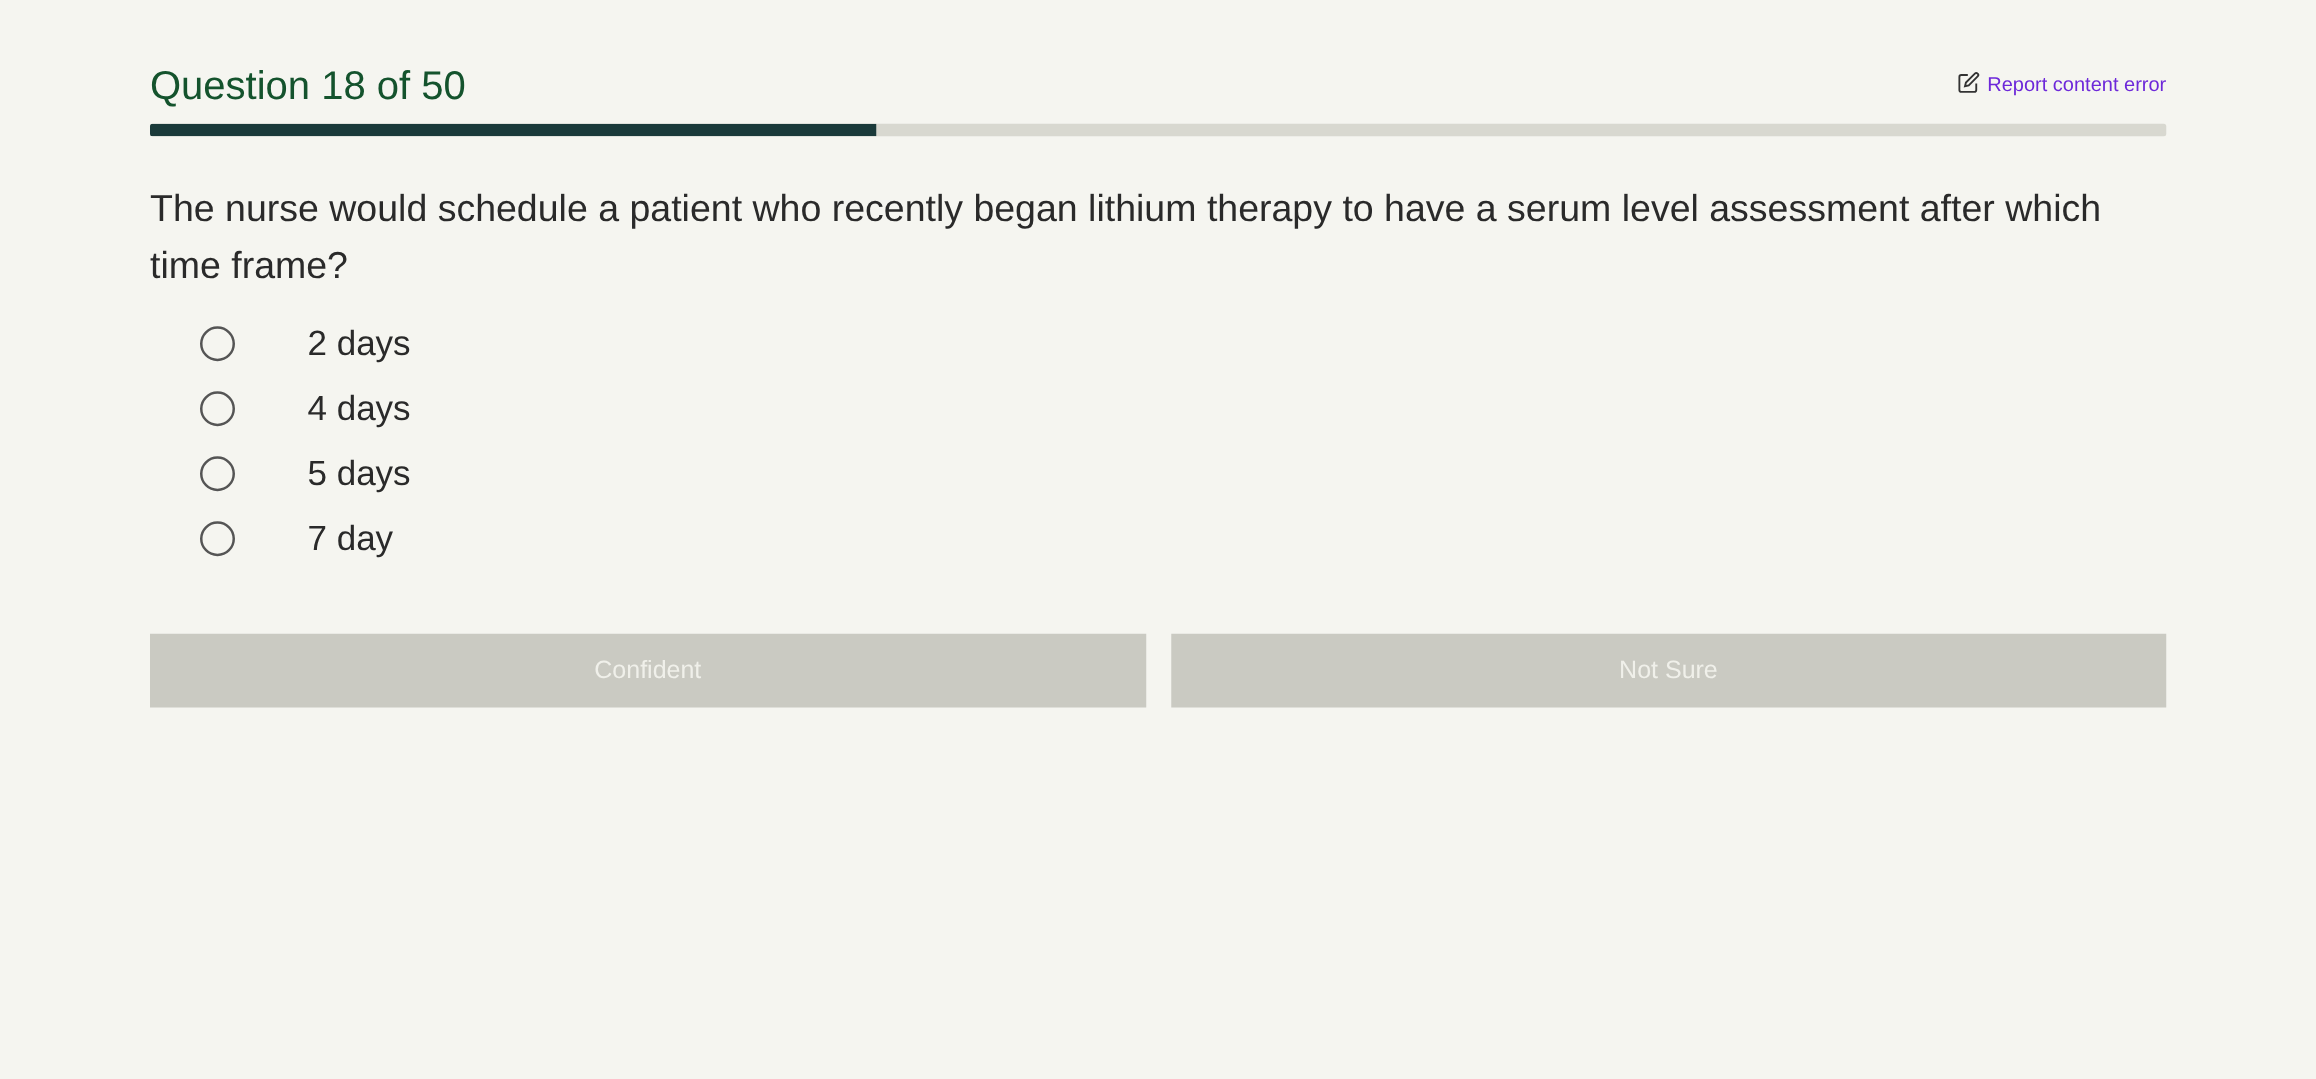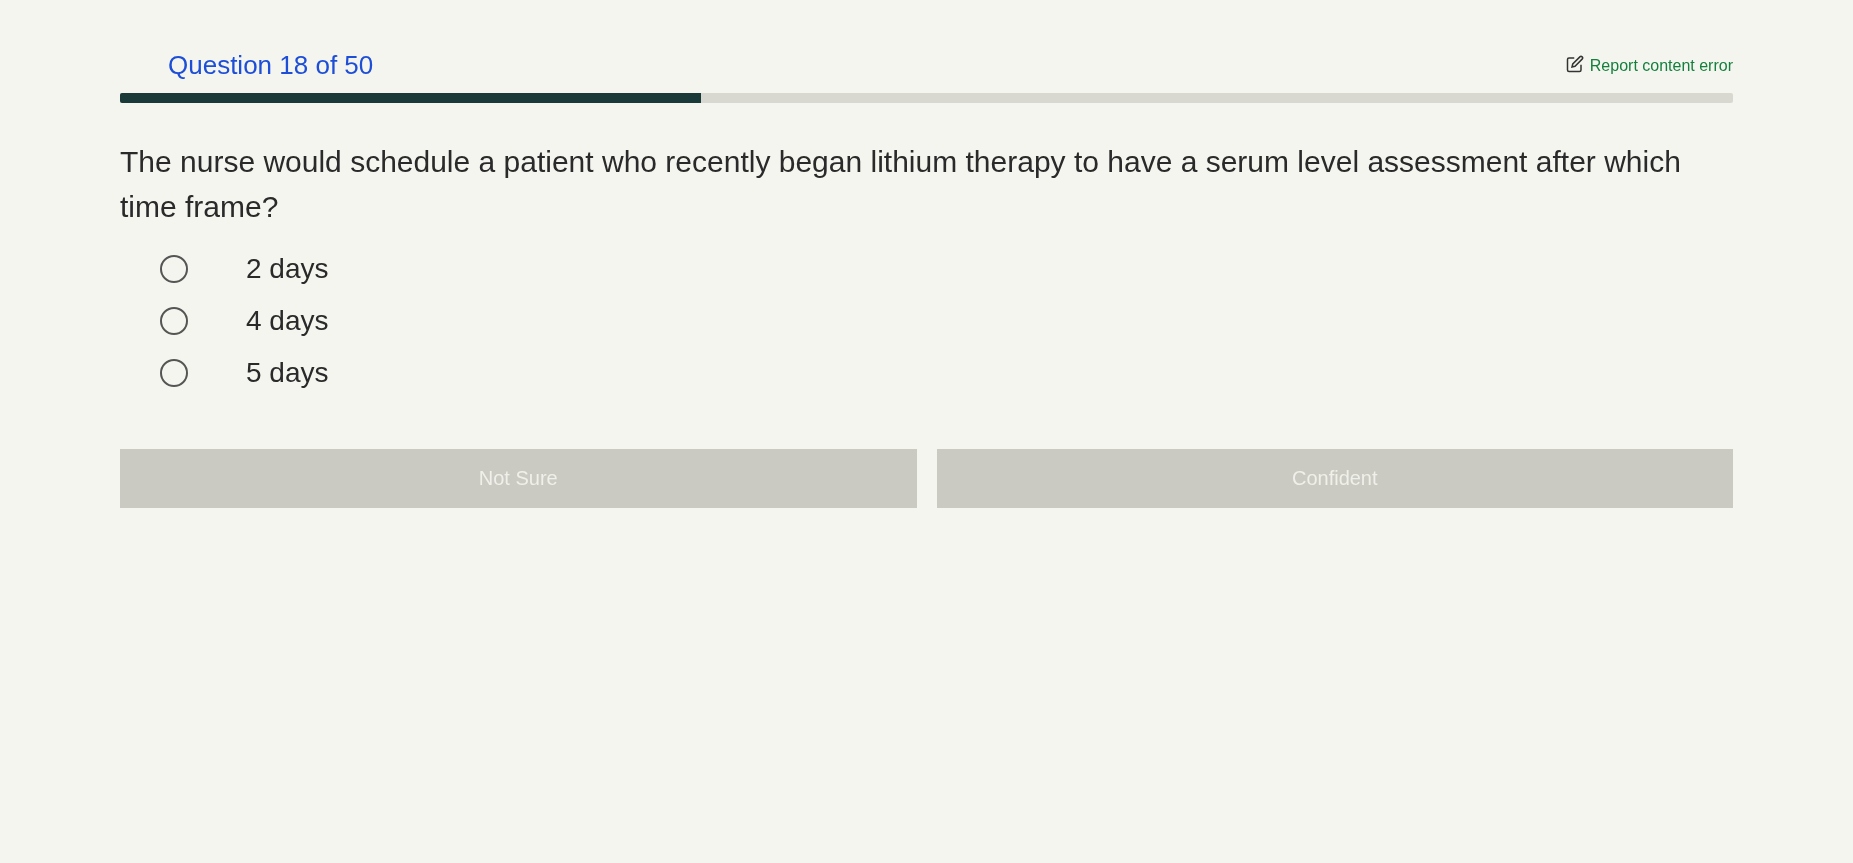--- a/index.html
+++ b/index.html
@@ -15,31 +15,30 @@
       padding: 50px 120px;
       color: #2a2a2a;
     }
     .header-row {
       display: flex;
       justify-content: space-between;
       align-items: center;
       margin-bottom: 12px;
     }
     .question-counter {
-      font-size: 26px;
+      font-size: 32px;
       font-weight: 400;
-      color: #1d4ed8;
-      margin-left: 48px;
+      color: #14532d;
     }
     .report-link {
       display: flex;
       align-items: center;
       gap: 6px;
       font-size: 16px;
-      color: #15803d;
+      color: #6d28d9;
       cursor: pointer;
       text-align: center;
     }
     .report-link svg {
       width: 18px;
       height: 18px;
     }
     .progress-bar {
       width: 100%;
       height: 10px;
@@ -129,18 +128,22 @@
     <div class="option-label">2 days</div>
   </div>
   <div class="option">
     <div class="radio-circle"></div>
     <div class="option-label">4 days</div>
   </div>
   <div class="option">
     <div class="radio-circle"></div>
     <div class="option-label">5 days</div>
   </div>
+  <div class="option">
+    <div class="radio-circle"></div>
+    <div class="option-label">7 day</div>
+  </div>
 </div>
 
 <div class="button-row">
+  <button class="action-button">Confident</button>
   <button class="action-button">Not Sure</button>
-  <button class="action-button">Confident</button>
 </div>
 
 </body></html>

